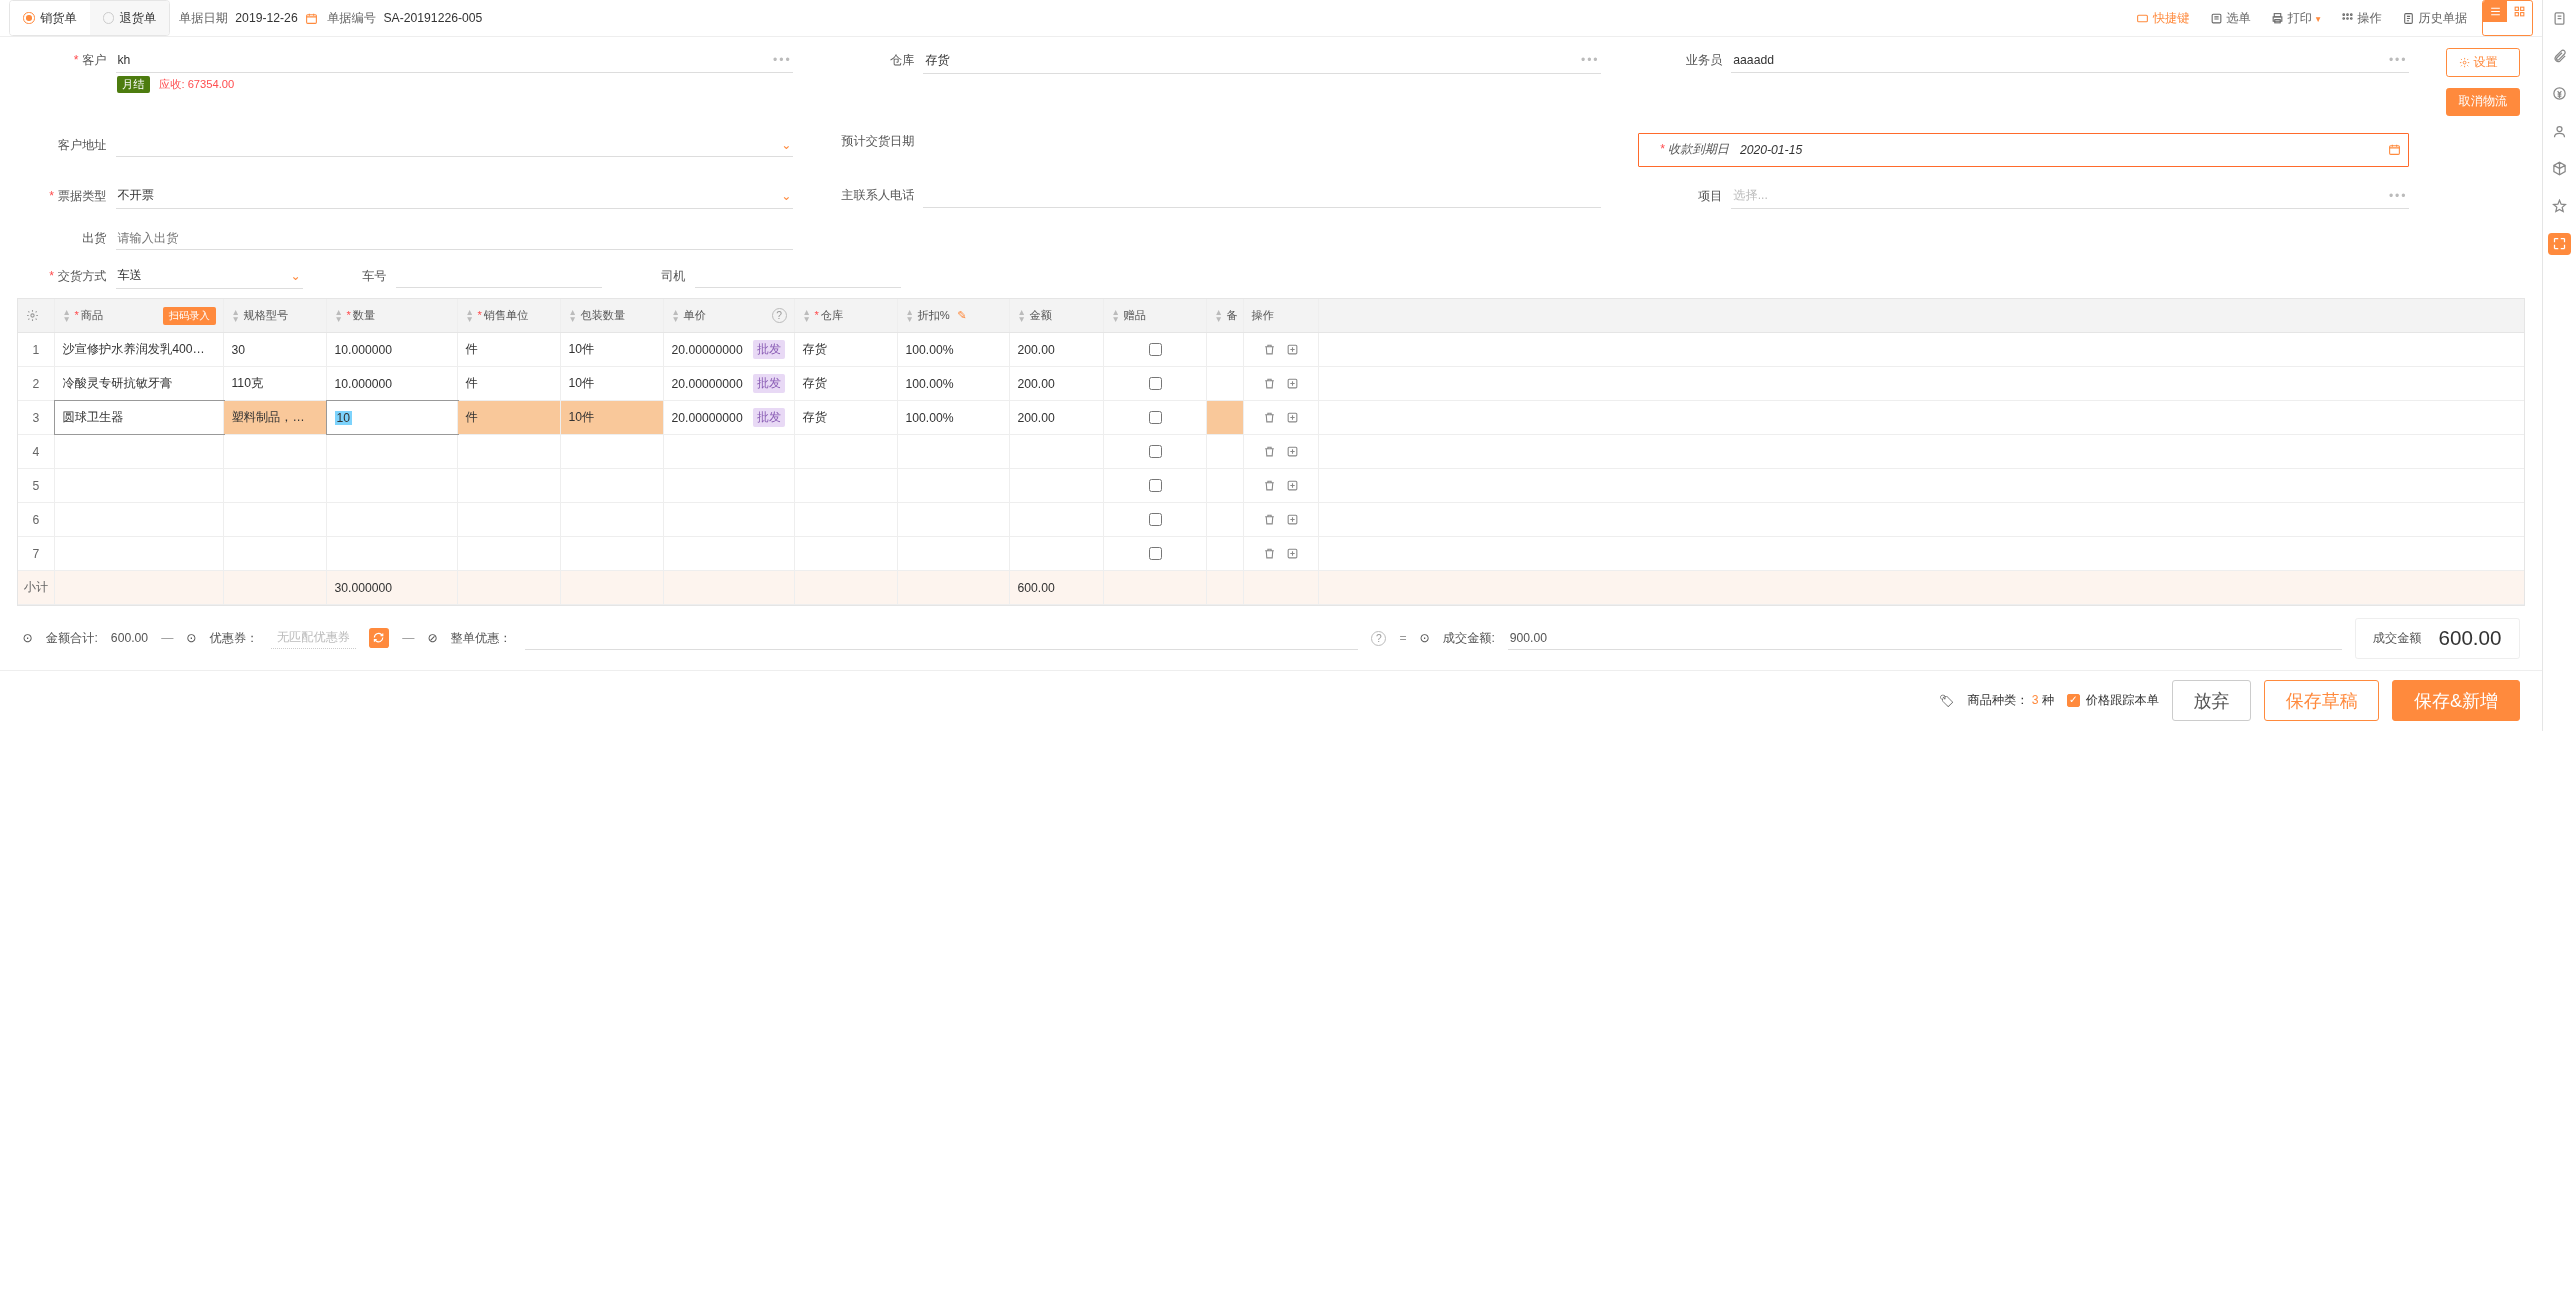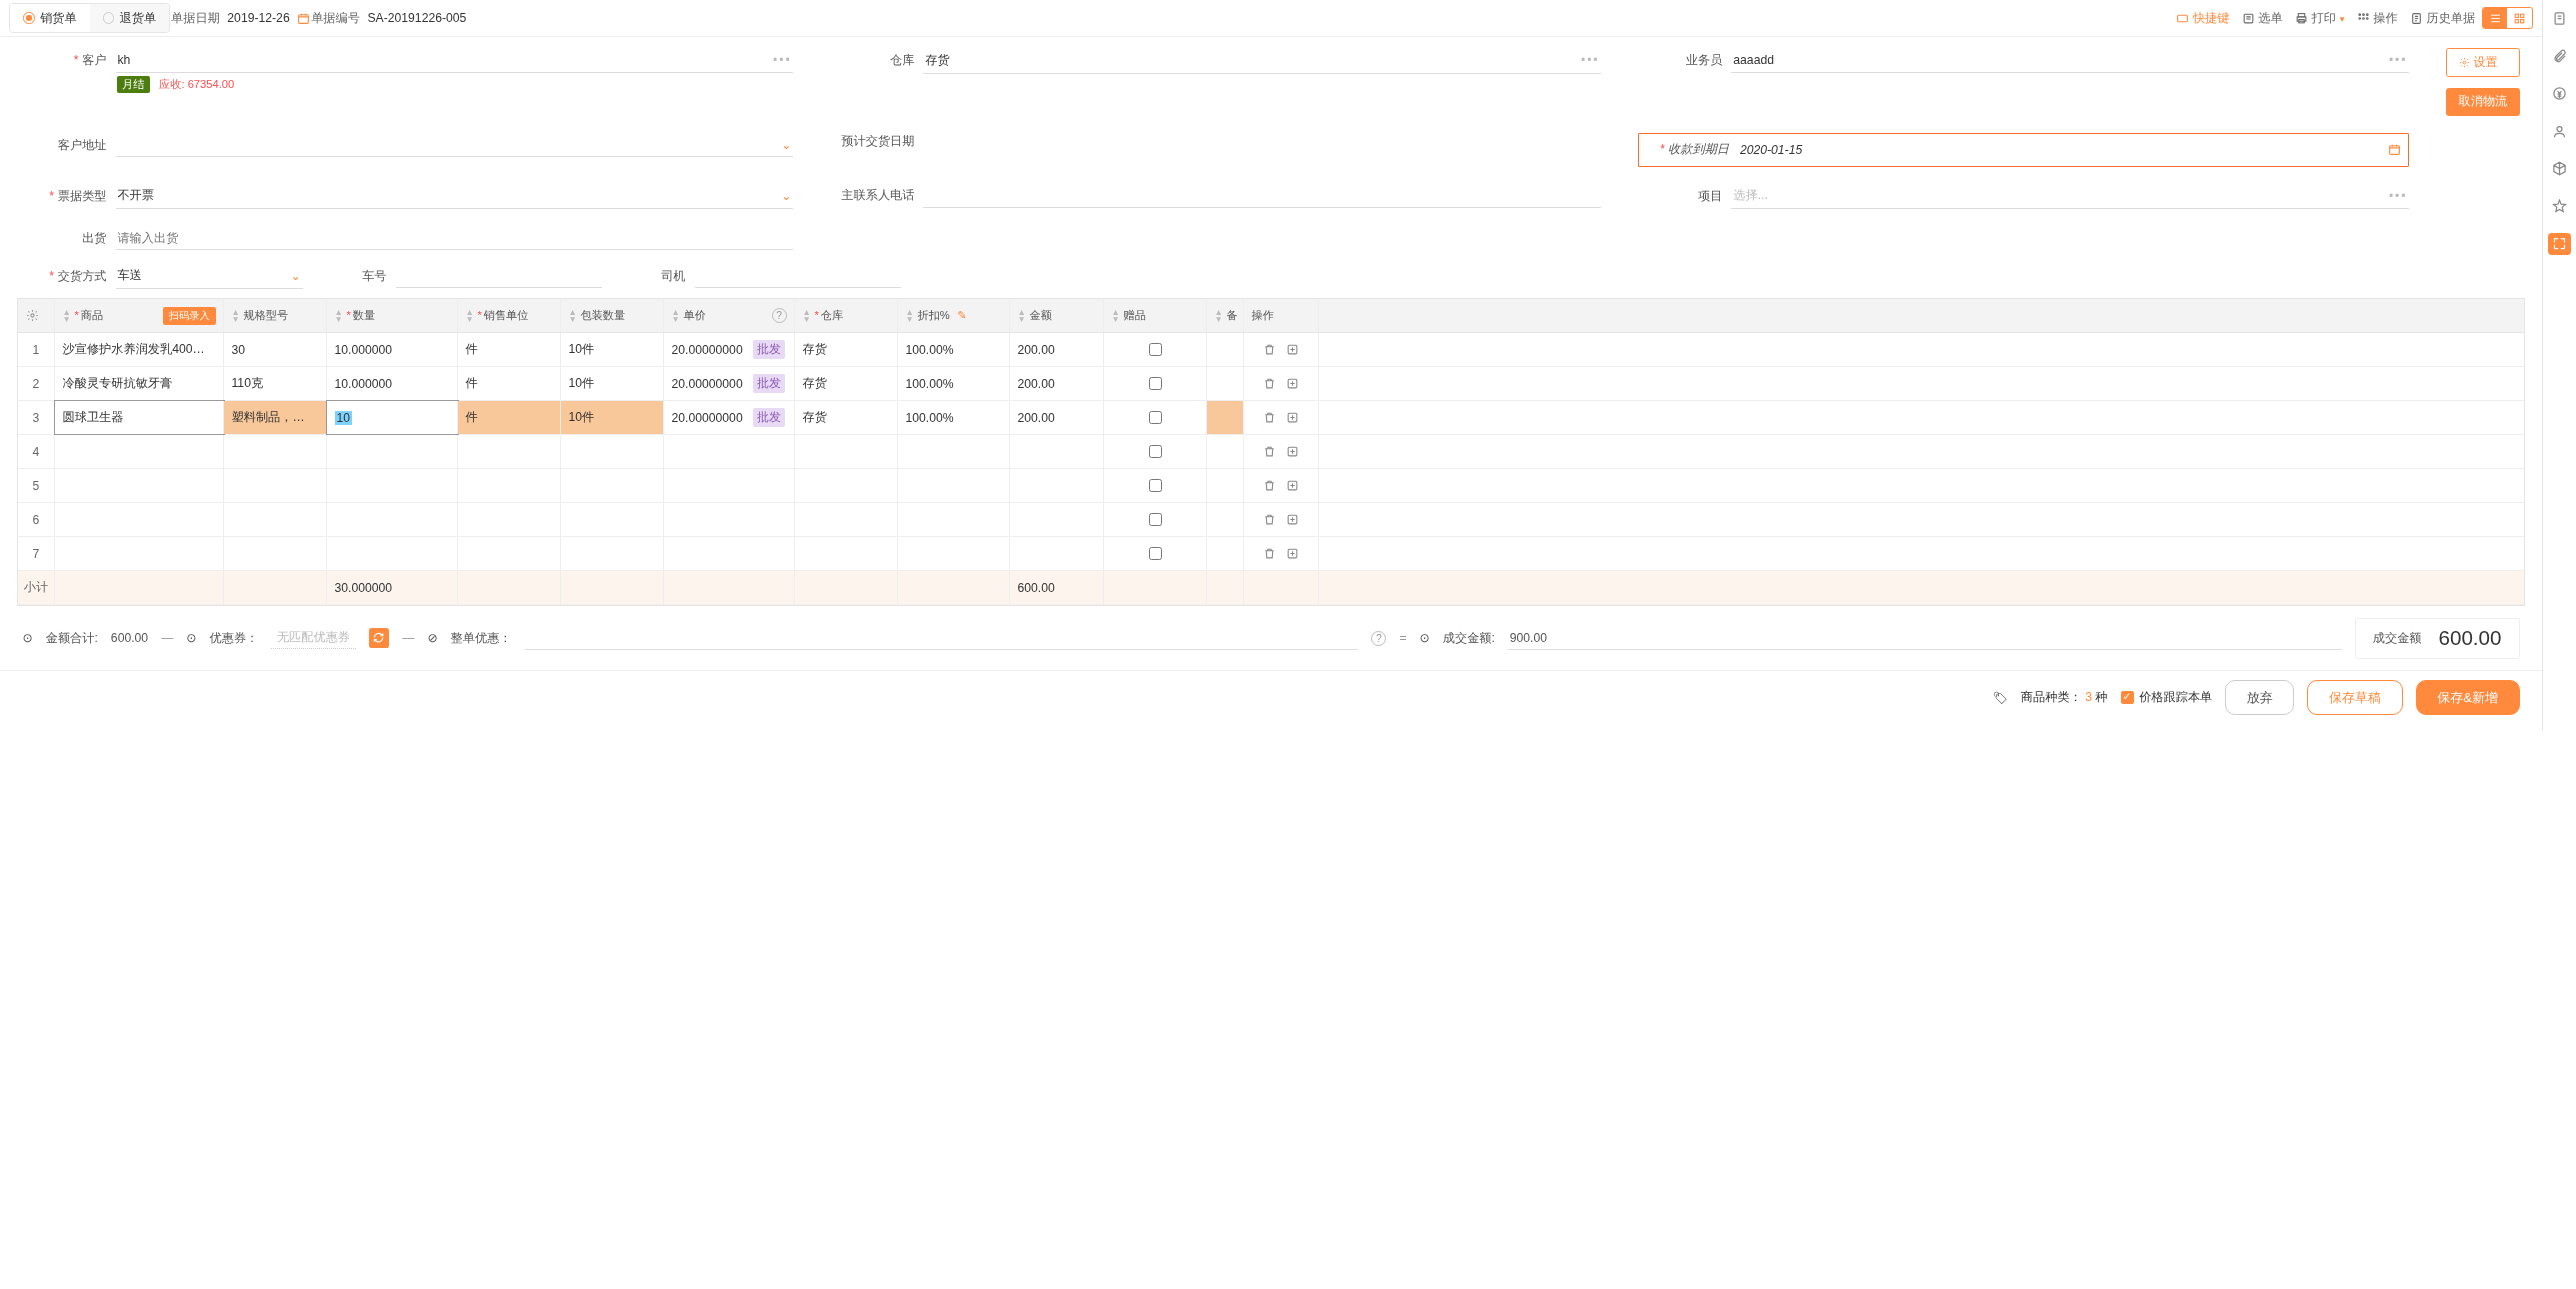--- a/index.html
+++ b/index.html
@@ -4,21 +4,21 @@
 <style>
 * { box-sizing: border-box; margin: 0; padding: 0; }
 body { font-family: -apple-system, "PingFang SC", "Microsoft YaHei", sans-serif; font-size: 12.2px; color: #333; background: #fff; }
 .app { display: flex; height: 731px; }
 .main { flex: 1; display: flex; flex-direction: column; }
 .rightbar { width: 34px; border-left: 0.9px solid #e5e5e5; display: flex; flex-direction: column; align-items: center; padding-top: 7.5px; gap: 15px; }
 .rightbar .ricon { width: 22.5px; height: 22.5px; display: flex; align-items: center; justify-content: center; color: #888; cursor: pointer; border-radius: 3.7px; }
 .rightbar .ricon.active { background: #ff8a3d; color: #fff; }
 
 
-.topbar { display: flex; align-items: center; height: 37px; border-bottom: 0.9px solid #eee; padding: 0 9.4px; gap: 1px; }
+.topbar { display: flex; height: 37px; border-bottom: 0.9px solid #eee; padding: 0 9.4px; gap: 9px; }
 .tabs { display: flex; border: 0.9px solid #e5e5e5; border-radius: 3.7px; overflow: hidden; }
 .tab { display: flex; align-items: center; gap: 5.6px; padding: 5.6px 13px; cursor: pointer; background: #f7f7f7; }
 .tab.active { background: #fff; }
 .radio-dot { width: 11.2px; height: 11.2px; border-radius: 50%; border: 1.9px solid #ccc; position: relative; }
 .tab.active .radio-dot { border-color: #ff8a3d; }
 .tab.active .radio-dot::after { content:""; position:absolute; inset:1.9px; border-radius:50%; background:#ff8a3d; }
 .topfield { display: flex; align-items: center; gap: 7.5px; color: #666; }
 .topfield .val { color: #333; }
 .cal-icon { color: #ff8a3d; }
 .spacer { flex: 1; }
@@ -79,21 +79,21 @@
 .sumbar .amtlabel { color:#555; }
 .sumbar .dash { color:#999; }
 .coupon-placeholder { color:#bbb; border-bottom:0.9px dotted #ccc; padding:1.9px 5.6px; }
 .refresh { width:20.6px; height:20.6px; display:flex; align-items:center; justify-content:center; background:#ff8a3d; color:#fff; border-radius:2.8px; cursor:pointer; }
 .dealbox { margin-left:auto; border:0.9px solid #eee; padding:7.5px 17px; border-radius:2.8px; display:flex; align-items:center; gap:17px; }
 .dealbox .big { font-size:20.6px; color:#333; }
 
 
 .bottombar { display:flex; align-items:center; gap:13px; padding:9.4px 22.5px; border-top:0.9px solid #eee; }
 .bottombar .left { display:flex; align-items:center; gap:13px; }
-.btn-lg { padding:7.5px 20.6px; border-radius:10px; cursor:pointer; font-size:13px; }
+.btn-lg { padding:7.5px 20.6px; border-radius:3px; cursor:pointer; font-size:18px; }
 .btn-plain { border:0.9px solid #ccc; background:#fff; color:#555; }
 .btn-outline-o { border:0.9px solid #ff8a3d; background:#fff; color:#ff8a3d; }
 .btn-solid-o { border:0.9px solid #ff8a3d; background:#ff8a3d; color:#fff; }
 .checkbox-o { width:13px; height:13px; border:0.9px solid #ff8a3d; background:#ff8a3d; position:relative; border-radius:1.9px; }
 .checkbox-o::after { content:"✓"; color:#fff; font-size:10.3px; position:absolute; top:-1.9px; left:0.9px; }
 .help-circ { width:15px;height:15px;border:0.9px solid #bbb;border-radius:50%;display:inline-flex;align-items:center;justify-content:center;font-size:10.3px;color:#999; }
 svg { display:block; }
 </style>
 </head>
 <body>

